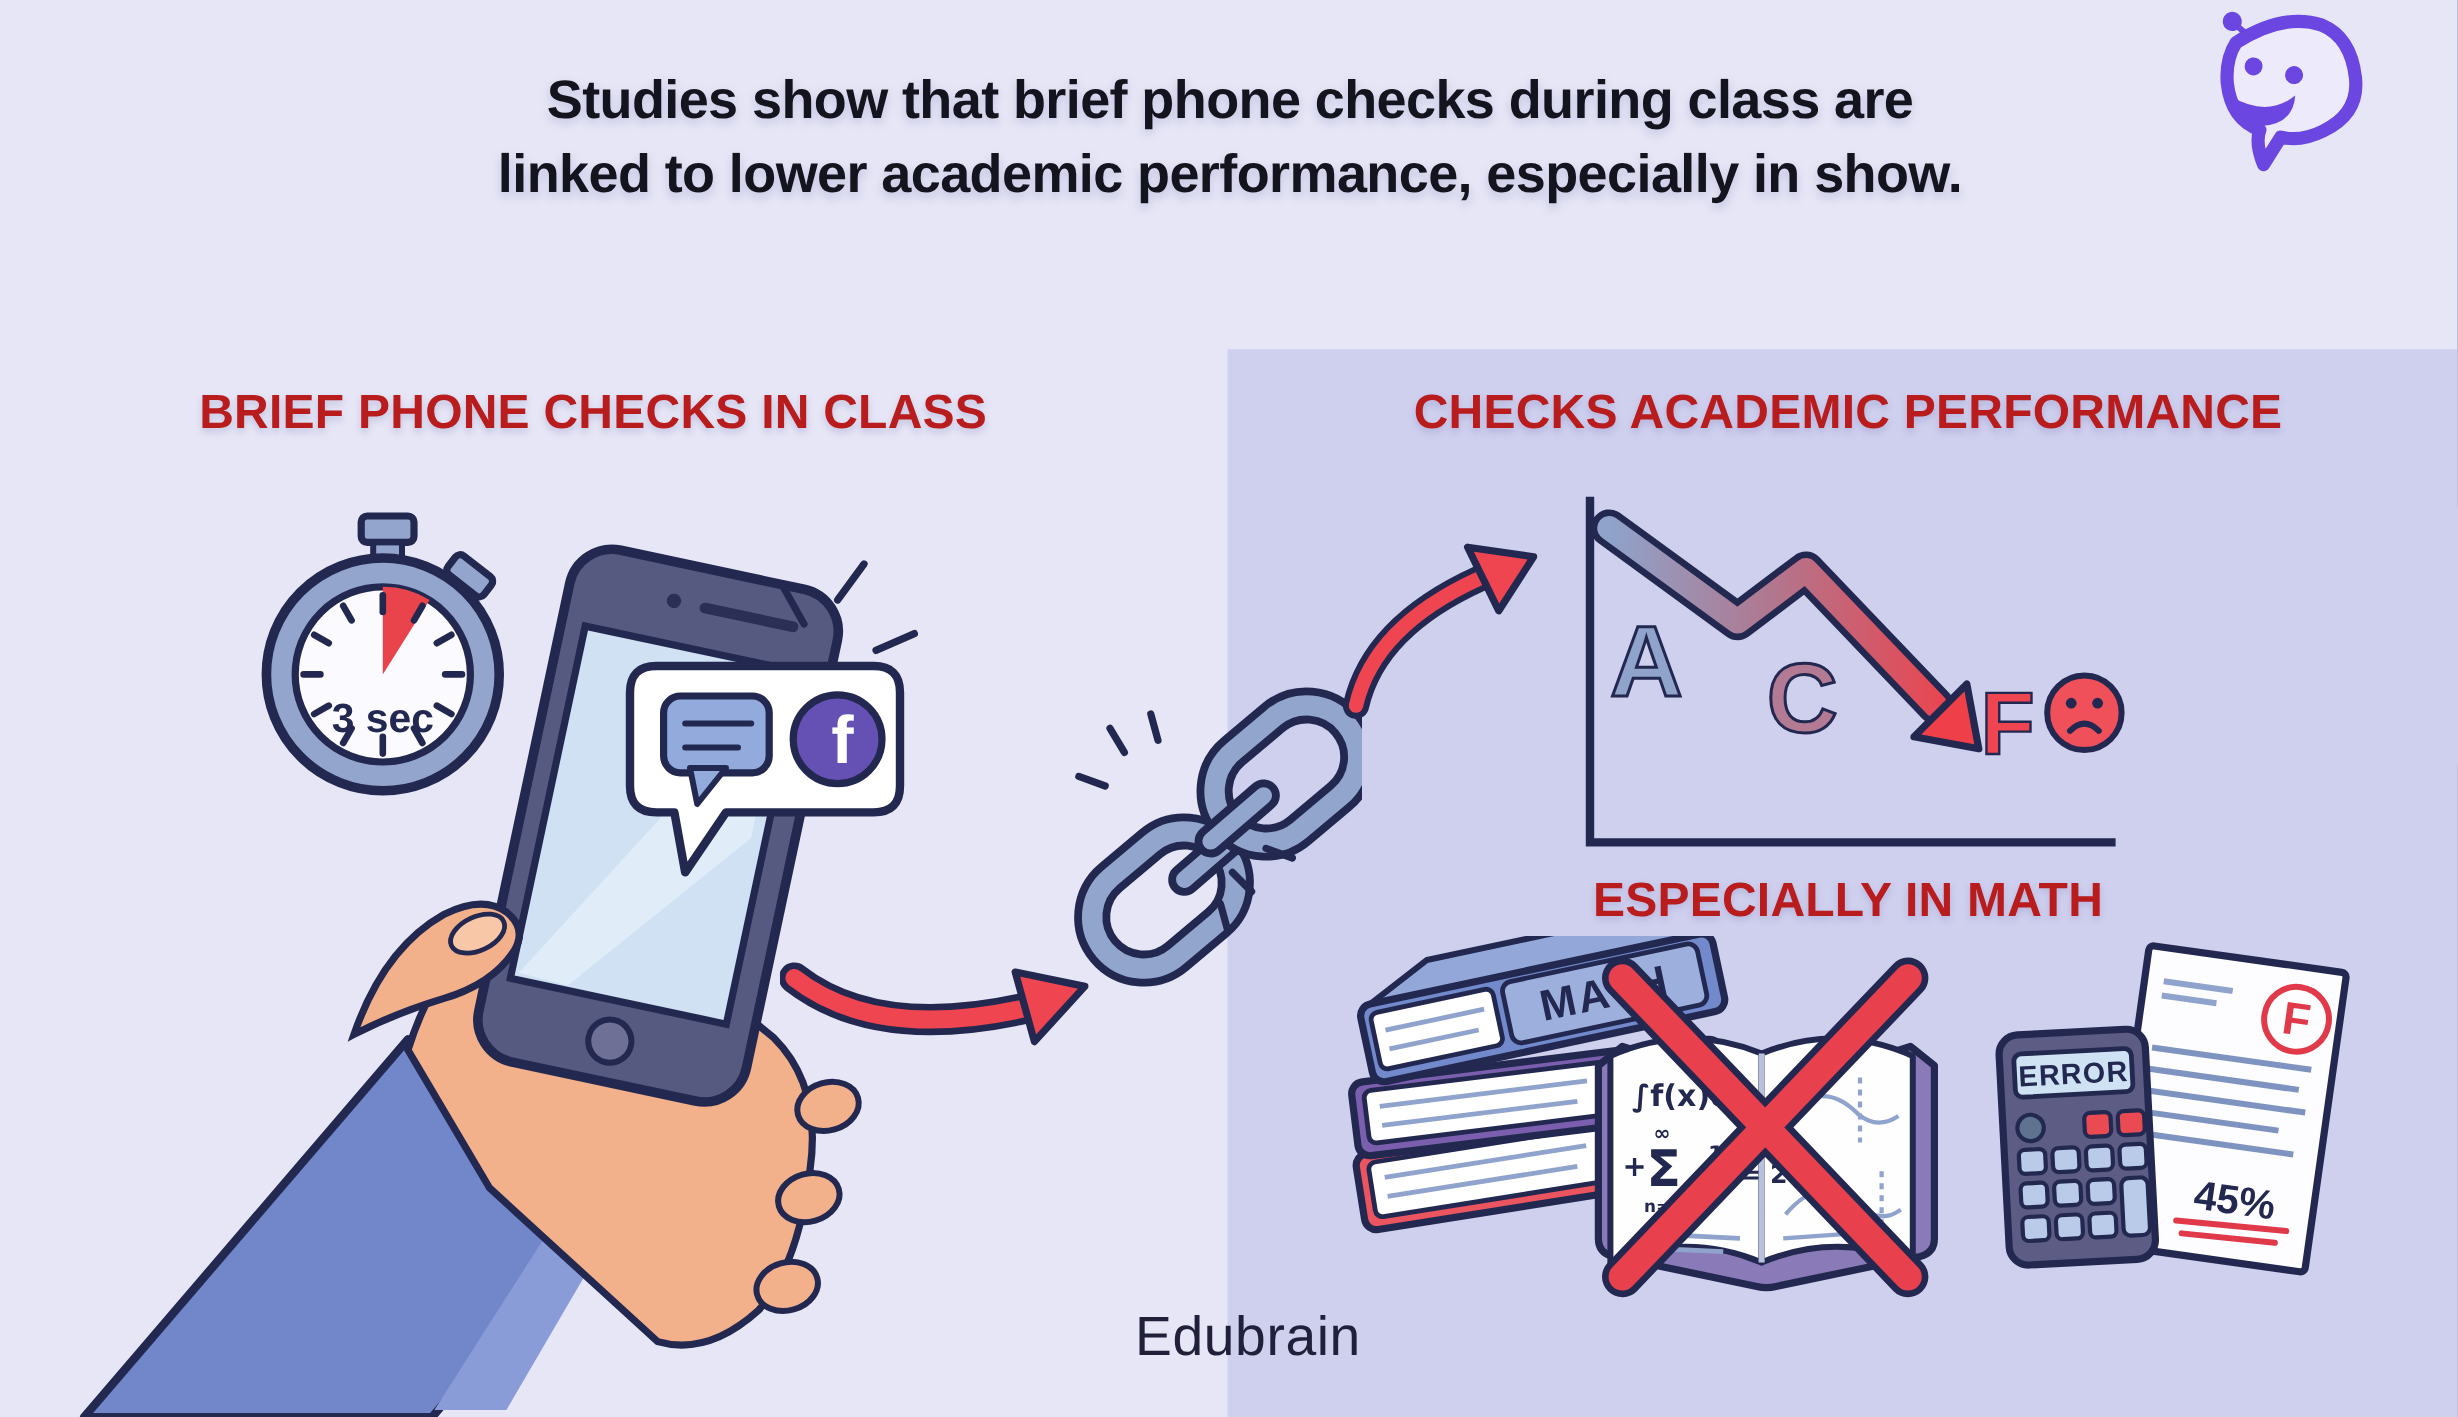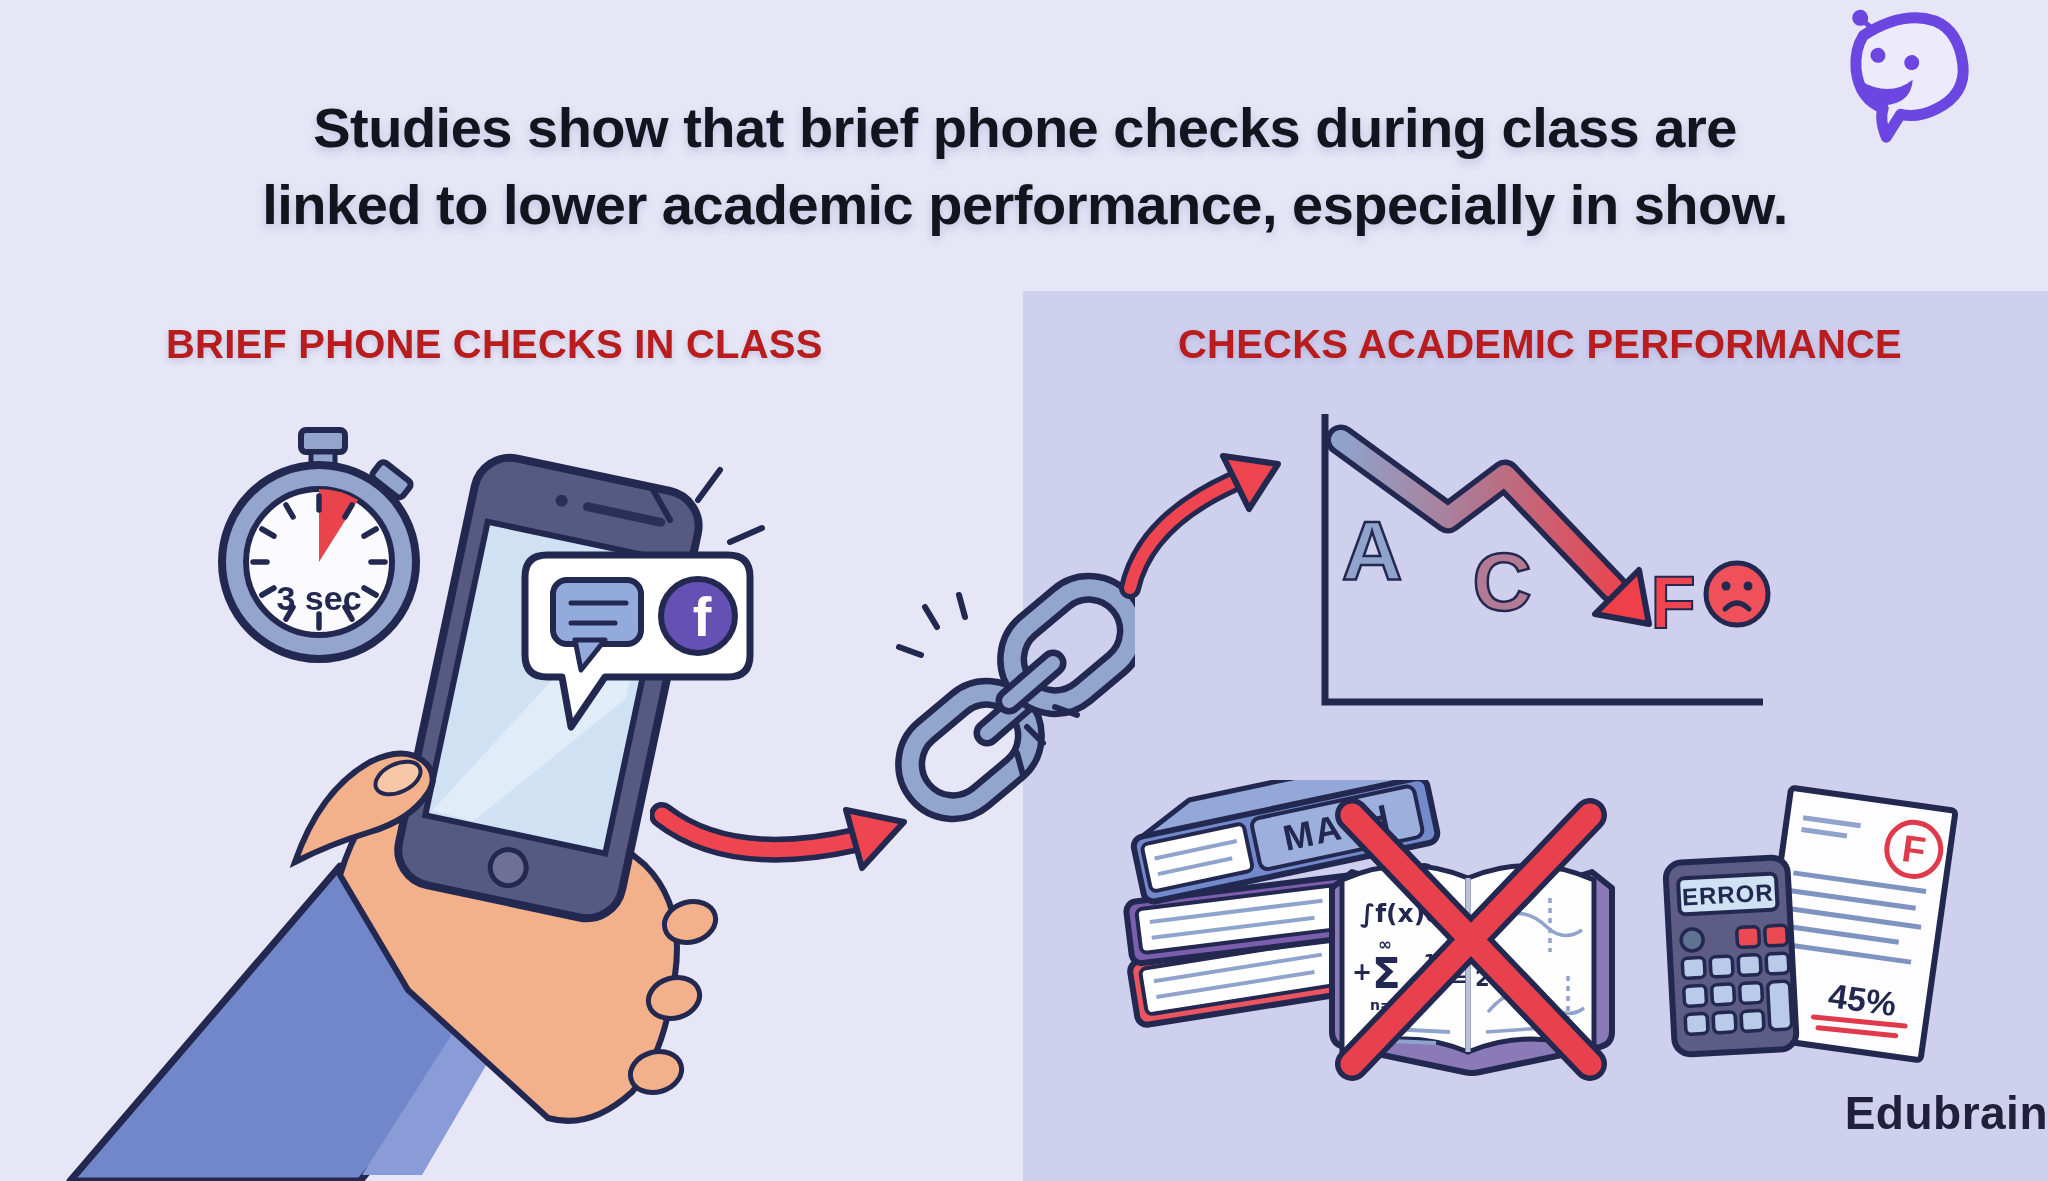--- a/index.html
+++ b/index.html
@@ -5,36 +5,35 @@
   html,body{margin:0;padding:0;background:#9a9ab8;}
   .canvas{
     position:relative;width:2048px;height:1181px;overflow:hidden;
     background:#e6e6f6;
     font-family:"Liberation Sans", sans-serif;
   }
   .abs{position:absolute;}
   .panel-right{left:1023px;top:291px;width:1025px;height:890px;background:#cfcfee;}
   .headline{
     left:120px;top:52px;width:1810px;text-align:center;
-    font-size:56px;line-height:1.38;font-weight:bold;color:#14141f;
+    font-size:45px;line-height:1.38;font-weight:bold;color:#14141f;
     letter-spacing:-0.5px;
     text-shadow:0 4px 8px rgba(130,130,190,0.35);
-    margin-top:37px;
   }
   .sec-title{
     font-size:40px;font-weight:bold;color:#b91c1c;letter-spacing:0.2px;
     text-shadow:0 3px 6px rgba(130,130,190,0.35);
     white-space:nowrap;
   }
   .title-left{left:166px;top:322px;}
   .title-right{left:1160px;top:322px;width:760px;text-align:center;}
   .subtitle-right{left:1290px;top:728px;width:500px;text-align:center;}
   .brand{
-    left:0;right:0;top:1086px;text-align:right;
-    font-size:46px;font-weight:bold;color:#20203a;letter-spacing:0.5px;margin-left:32px;
+    left:0;right:0;top:1086px;text-align:center;
+    font-size:46px;font-weight:normal;color:#20203a;letter-spacing:0.5px;margin-left:32px;
   }
   svg text{font-family:"Liberation Sans", sans-serif;}
   svg .formula{font-family:"DejaVu Sans", sans-serif;}
 </style>
 </head>
 <body>
 
 <div class="canvas">
 
   <div class="abs panel-right"></div>
@@ -52,20 +51,21 @@
       <circle cx="128" cy="46" r="8" fill="#6b46e0"></circle>
       <path d="M45,28 Q88,10 118,26 Q140,40 138,74 Q136,104 104,113 Q84,119 68,112 L50,132 Q46,113 52,103 Q30,90 32,60 Q34,40 45,28 Z" fill="#edebfb" stroke="#6b46e0" stroke-width="11" stroke-linejoin="round"></path>
       <circle cx="56" cy="50" r="7.5" fill="#6b46e0"></circle>
       <circle cx="88" cy="63" r="7.5" fill="#6b46e0"></circle>
       <path d="M34,72 Q60,94 86,80 Q80,104 52,100 Q36,95 34,72 Z" fill="#6b46e0"></path>
     </g>
   </svg>
 
   <div class="abs sec-title title-left">BRIEF PHONE CHECKS IN CLASS</div>
   <div class="abs sec-title title-right">CHECKS ACADEMIC PERFORMANCE</div>
+  <div class="abs sec-title subtitle-right">ESPECIALLY IN MATH</div>
 
   <svg class="abs" style="left:205px;top:420px;width:230px;height:250px" viewBox="0 0 230 250">
     <rect x="96" y="10" width="44" height="22" rx="5" fill="#93a5cd" stroke="#232850" stroke-width="6"></rect>
     <rect x="106" y="32" width="24" height="14" fill="#93a5cd" stroke="#232850" stroke-width="5"></rect>
     <g transform="rotate(38 186 62)">
       <rect x="166" y="50" width="38" height="20" rx="5" fill="#93a5cd" stroke="#232850" stroke-width="6"></rect>
     </g>
     <circle cx="114" cy="142" r="97" fill="#93a5cd" stroke="#232850" stroke-width="8"></circle>
     <circle cx="114" cy="142" r="73" fill="#fbfaff" stroke="#232850" stroke-width="6"></circle>
     <path d="M114,142 L114,69 A73,73 0 0 1 153,80 Z" fill="#e9434b"></path>

